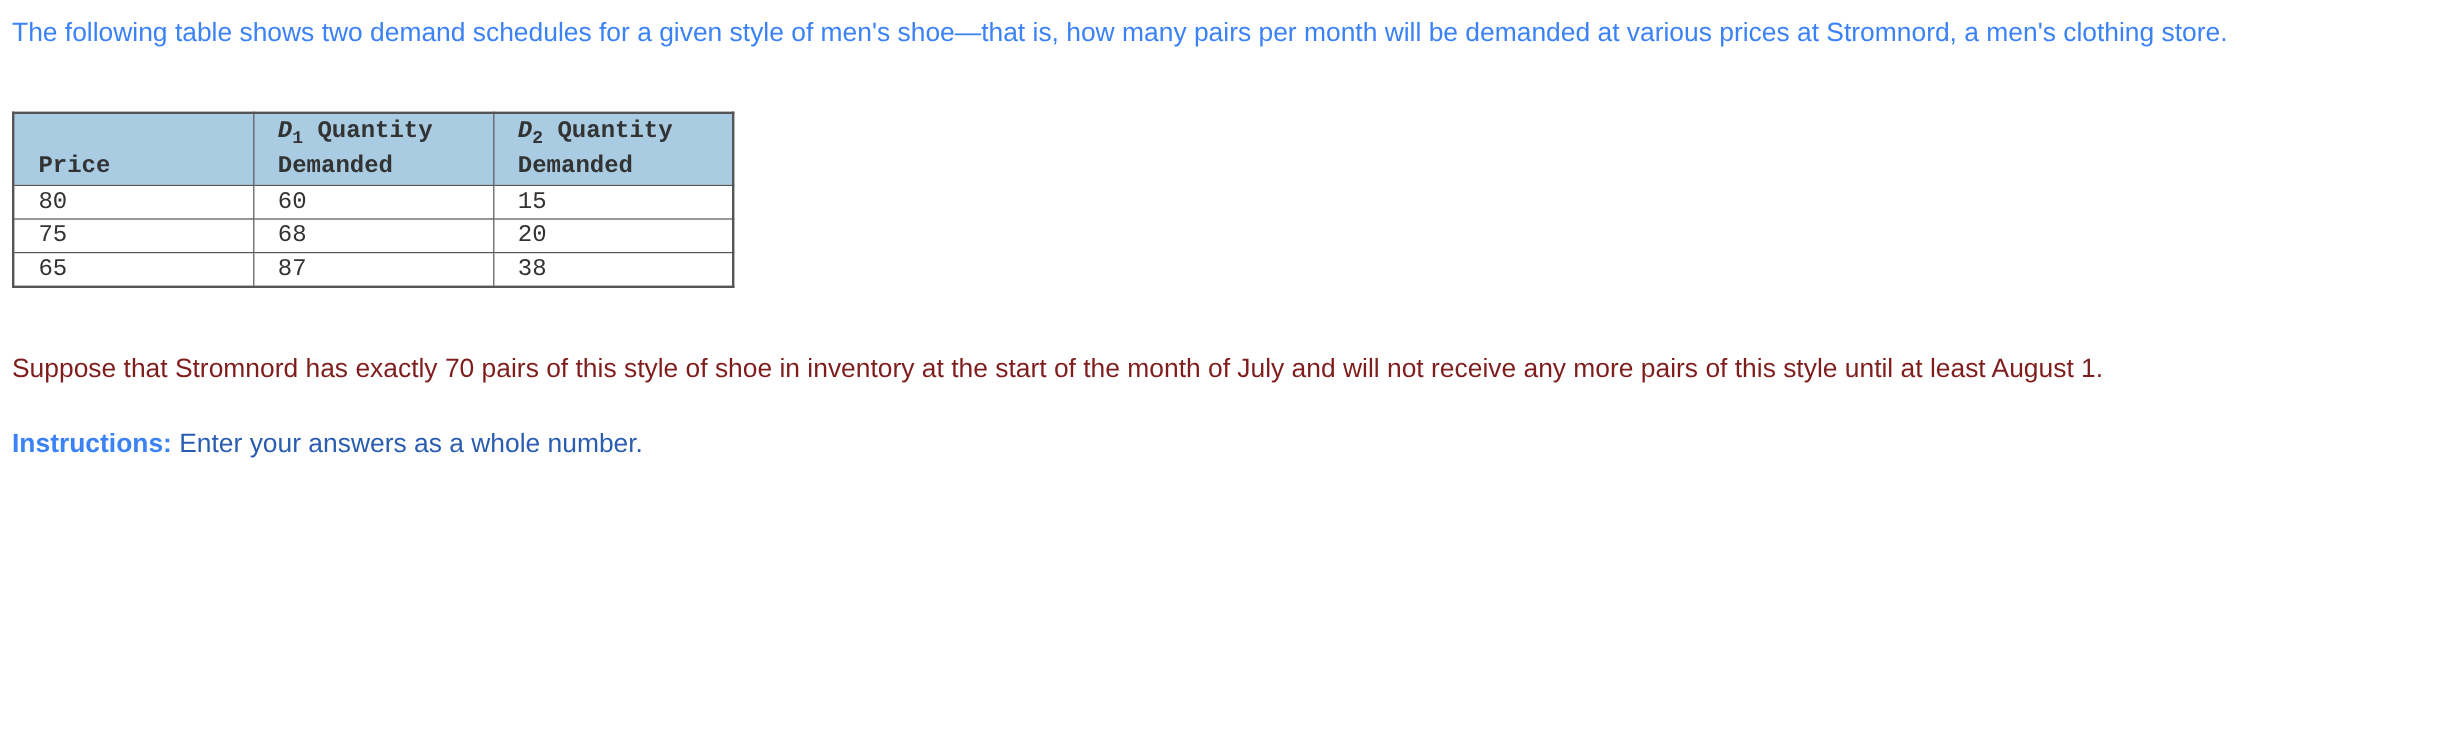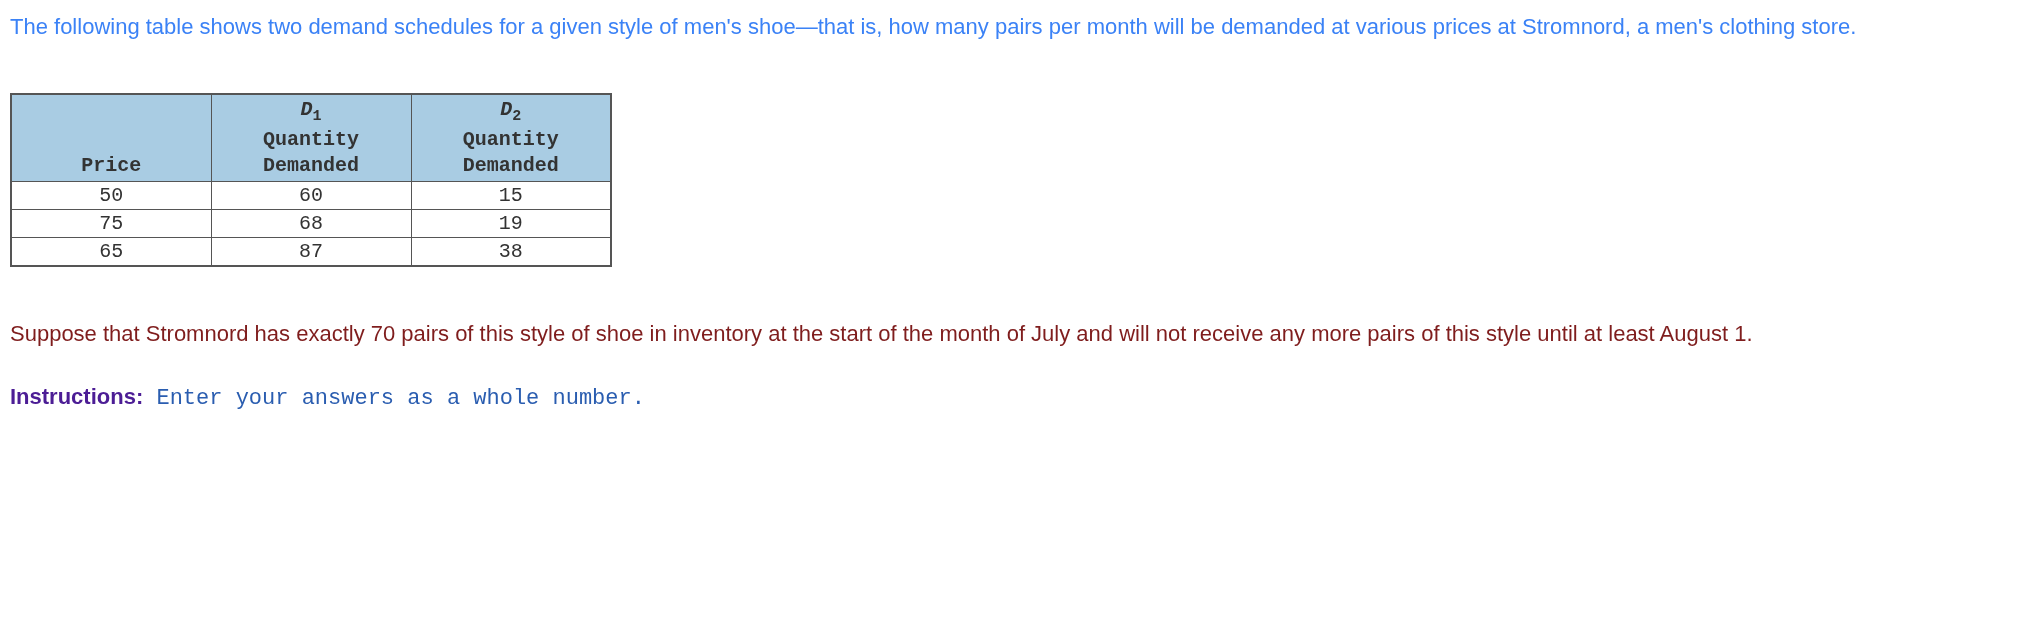--- a/index.html
+++ b/index.html
@@ -20,22 +20,22 @@
       line-height: 1.5;
       margin-bottom: 50px;
     }
     .demand-table {
       border-collapse: collapse;
       border: 2px solid #555;
       margin-bottom: 50px;
     }
     .demand-table th, .demand-table td {
       border: 1px solid #555;
-      padding: 2px 36px;
-      text-align: center;
+      padding: 2px 20px;
+      text-align: left;
       font-family: 'Courier New', monospace;
       font-size: 20px;
       margin-left: 48px;
     }
     .demand-table th {
       background-color: #a9cce3;
       font-weight: bold;
       vertical-align: bottom;
     }
     .demand-table th.price-col {
@@ -57,25 +57,24 @@
     .scenario-text {
       color: #7f1d1d;
       line-height: 1.5;
       margin-bottom: 30px;
     }
     .instructions {
       line-height: 1.5;
     }
     .instructions-label {
       font-weight: bold;
-      color: #4c1d95;
+      color: #3b82f6;
     }
     .instructions-text {
       color: #2a5db0;
-      font-family: Liberation Mono, monospace;
     }
     .header-stack {
       line-height: 1.3;
     }
   </style>
 </head>
 <body>
 
 <p class="intro-text">The following table shows two demand schedules for a given style of men's shoe—that is, how many pairs per month will be demanded at various prices at Stromnord, a men's clothing store.</p>
 
@@ -101,28 +100,28 @@
           <div>
             <span class="italic">D</span><span class="sub">2</span><span> Quantity</span>
           </div>
           <div>Demanded</div>
         </div>
       </th>
     </tr>
   </thead>
   <tbody>
     <tr>
-      <td>50</td>
+      <td>80</td>
       <td>60</td>
       <td>15</td>
     </tr>
     <tr>
       <td>75</td>
       <td>68</td>
-      <td>19</td>
+      <td>20</td>
     </tr>
     <tr>
       <td>65</td>
       <td>87</td>
       <td>38</td>
     </tr>
   </tbody>
 </table>
 
 <p class="scenario-text">Suppose that Stromnord has exactly 70 pairs of this style of shoe in inventory at the start of the month of July and will not receive any more pairs of this style until at least August 1.</p>

